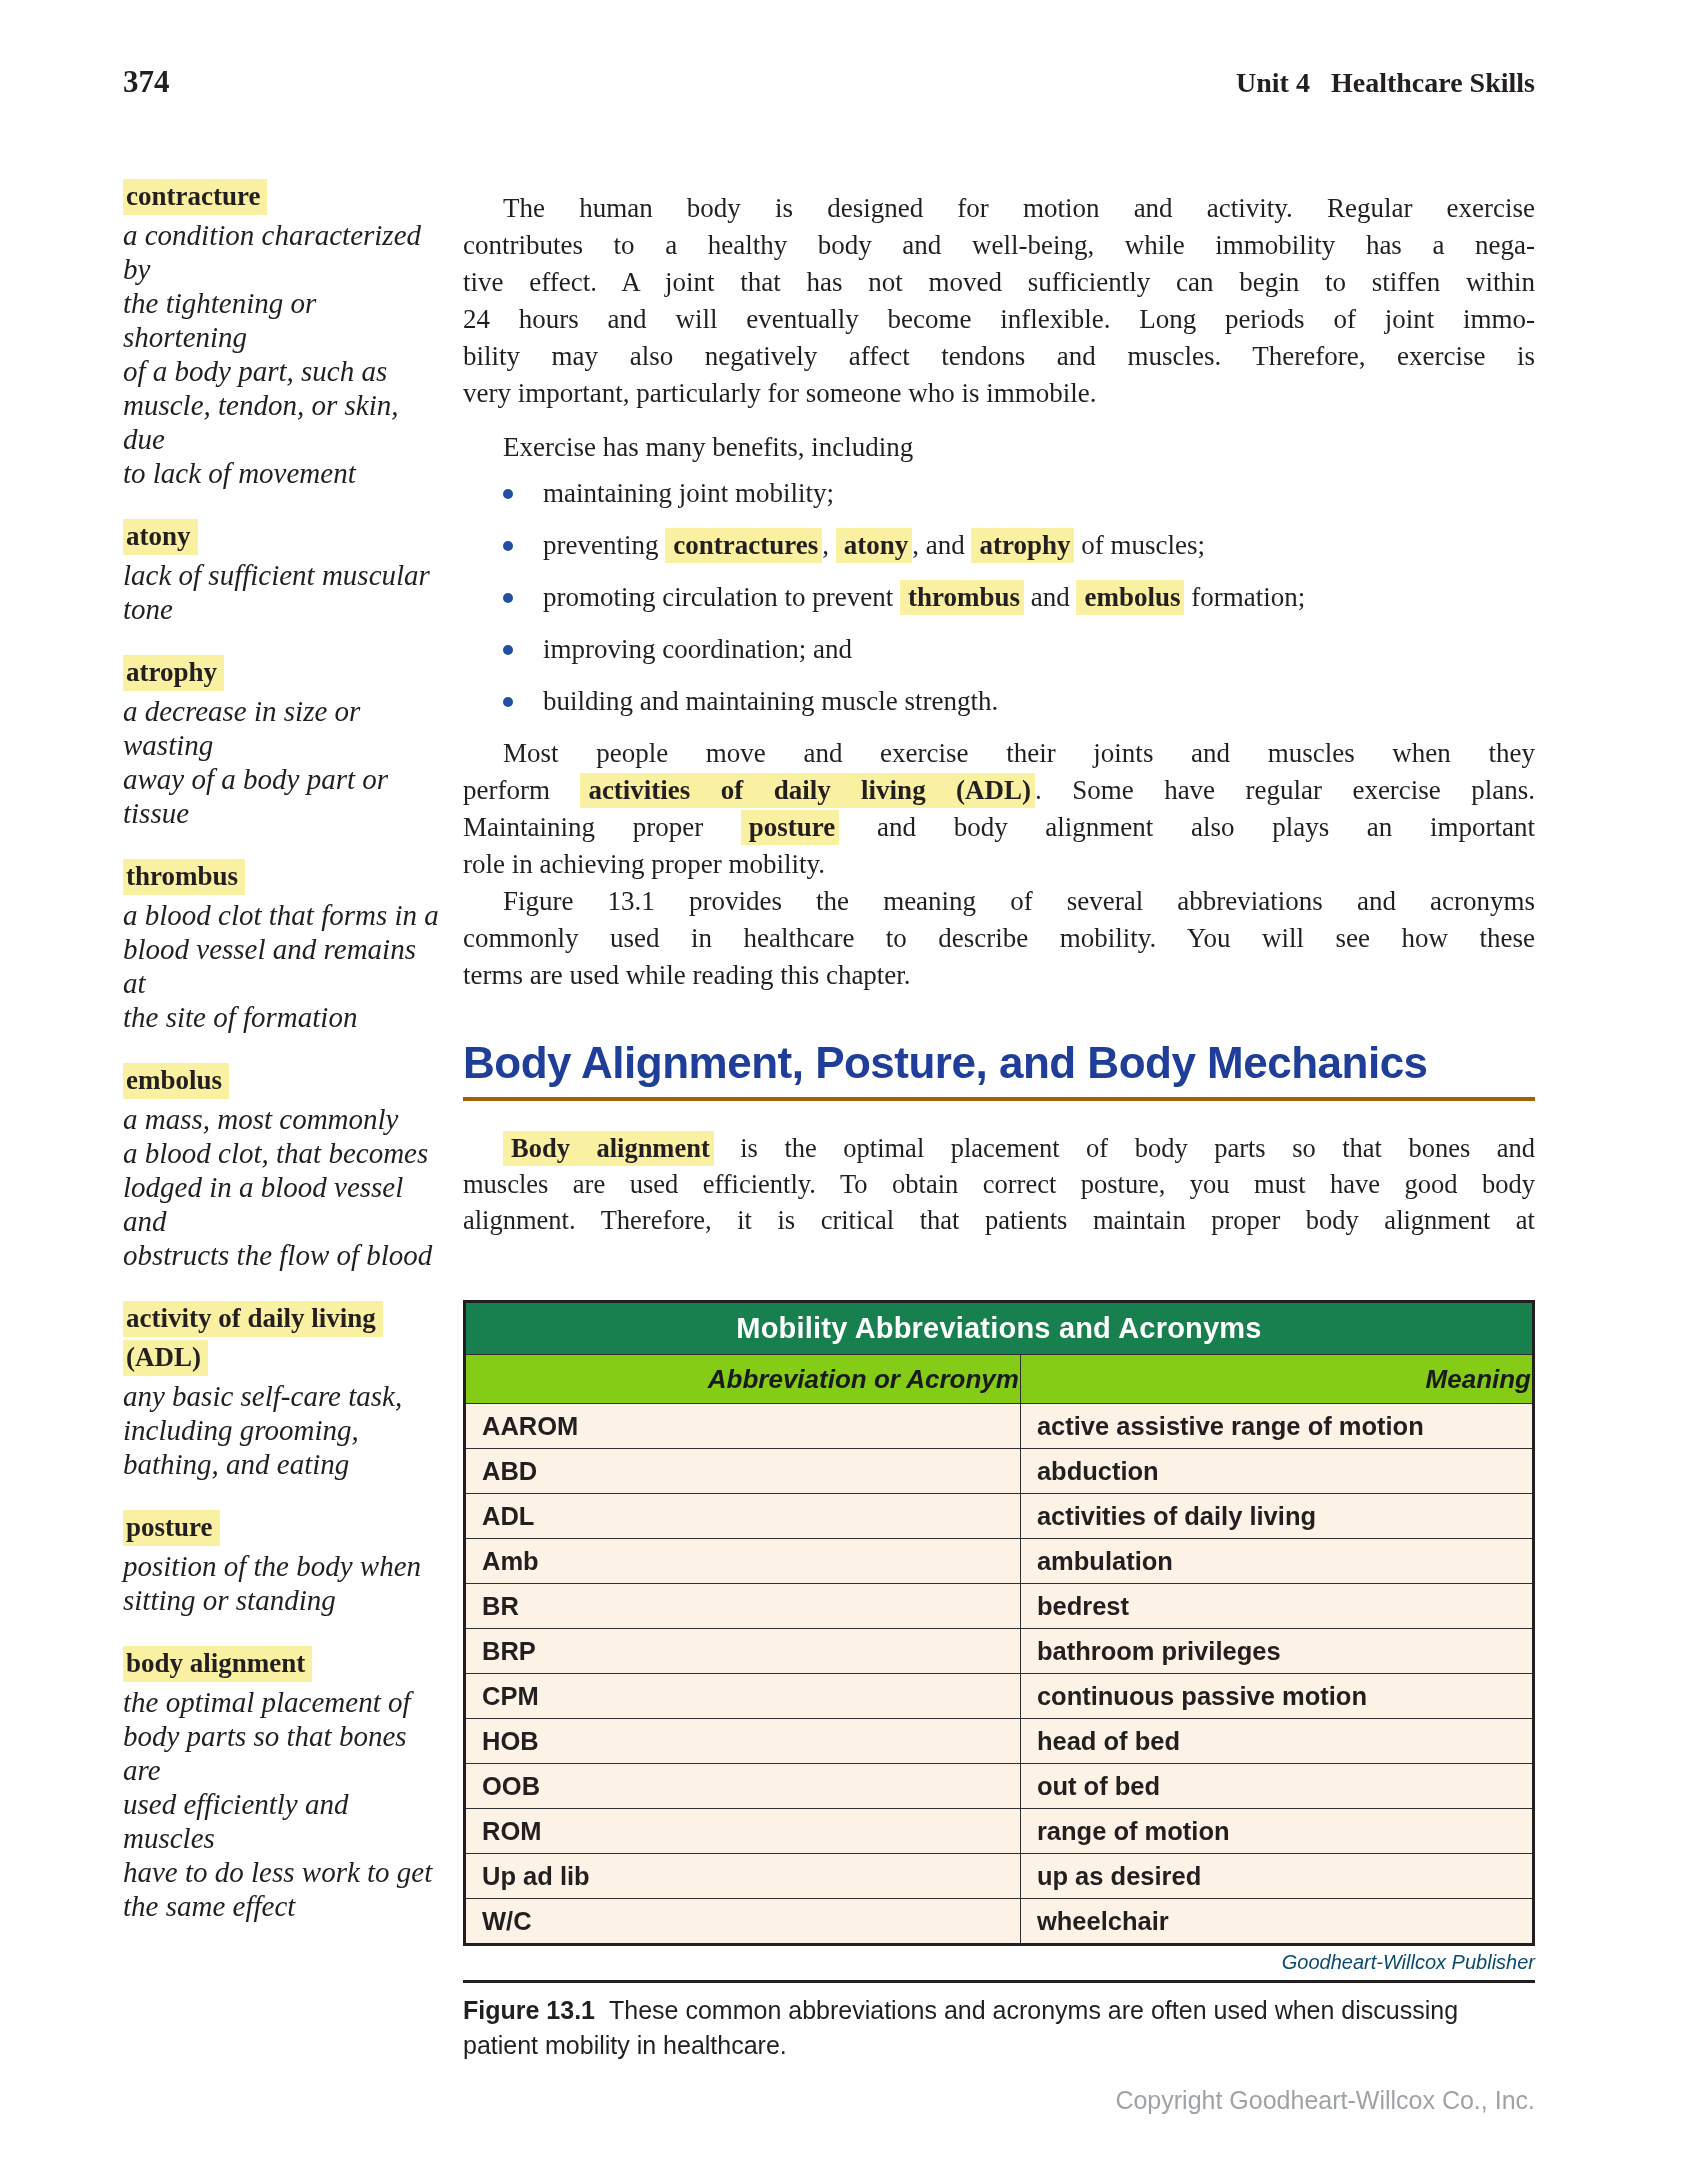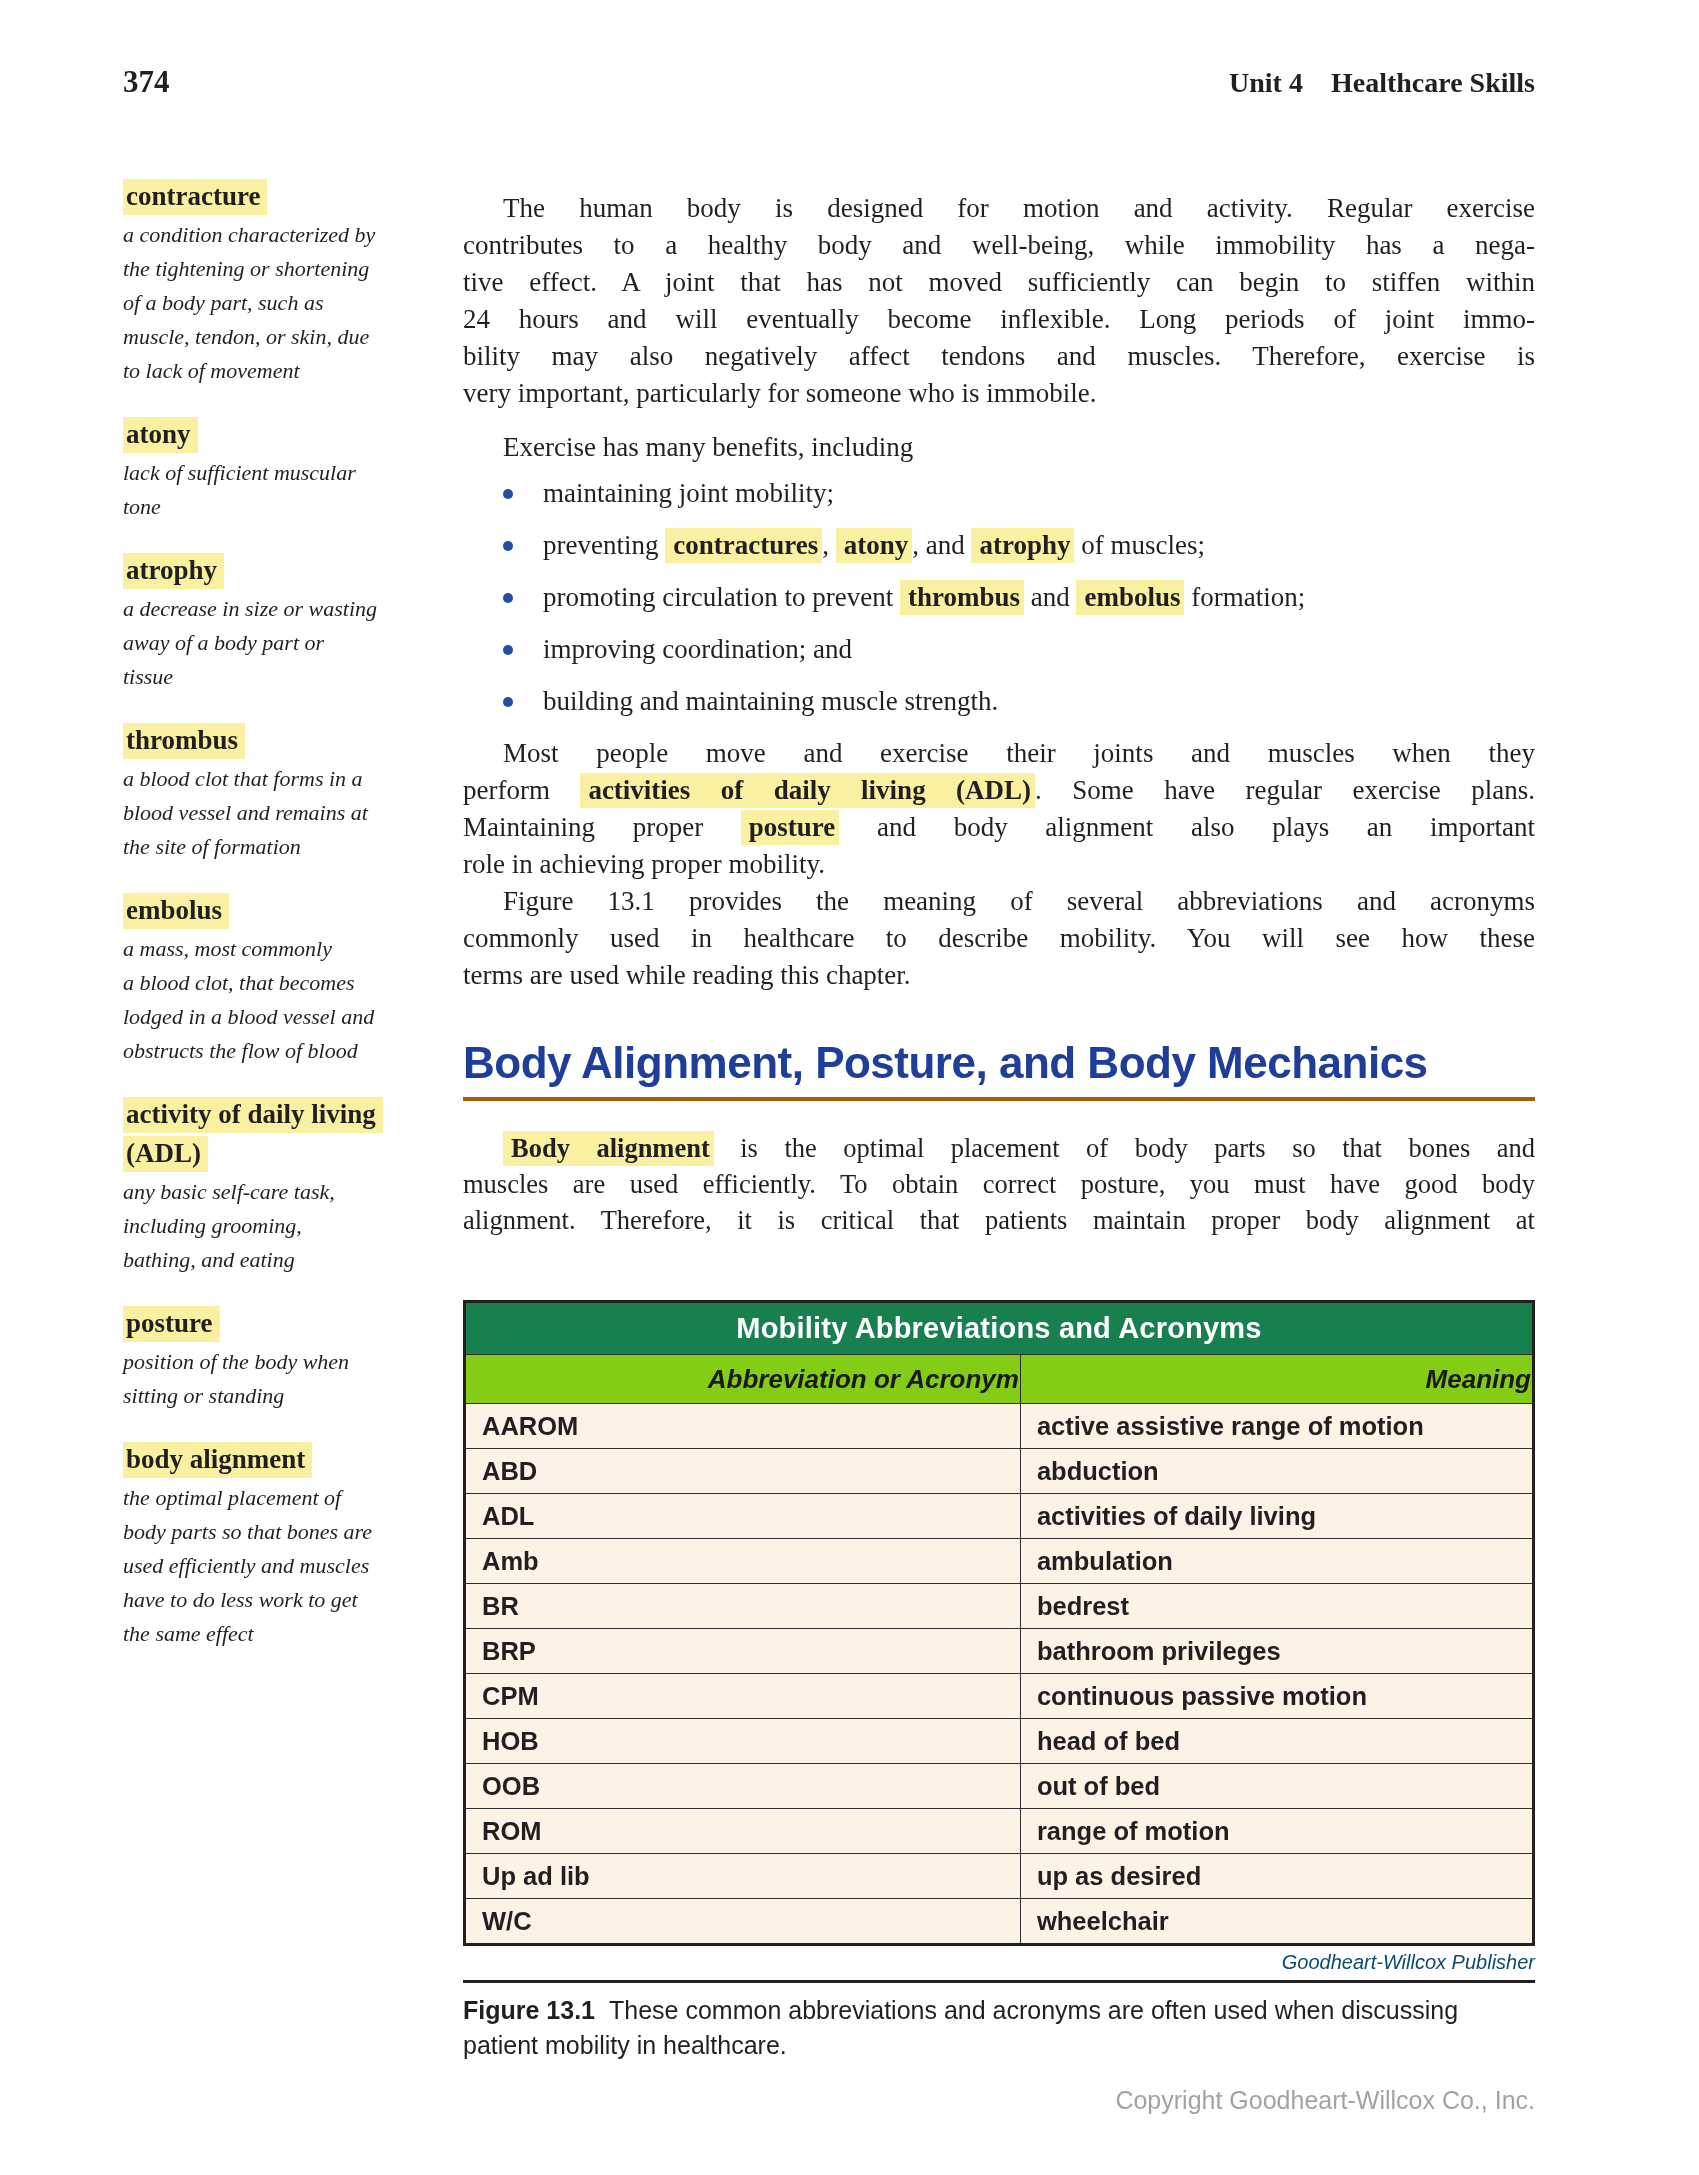--- a/index.html
+++ b/index.html
@@ -4,31 +4,31 @@
 <style>
   html,body{margin:0;padding:0;}
   body{
     width:1699px;height:2175px;background:#ffffff;position:relative;
     font-family:"Liberation Serif", serif;color:#231f20;
     -webkit-font-smoothing:antialiased;overflow:hidden;
   }
   .header{position:absolute;left:123px;right:164px;top:64px;display:flex;justify-content:space-between;align-items:baseline;}
   .page-num{font-weight:bold;font-size:31px;}
   .running-head{font-weight:bold;font-size:28px;}
-  .running-head .unit-title{margin-left:28px;}
+  .running-head .unit-title{margin-left:21px;}
 
   .columns{position:absolute;left:123px;top:158px;width:1412px;display:flex;}
   .sidebar{width:322px;padding-top:21px;flex:none;}
   .main{width:1072px;margin-left:18px;flex:none;margin-top:32px;}
 
   
   .glossary-entry{margin-bottom:29px;}
   .term-line{display:block;line-height:36px;}
   .term-chip{display:inline-block;background:#faf0a1;font-weight:bold;font-size:27px;line-height:31px;padding:2px 7px 3px 3px;}
-  .definition-line{font-style:italic;font-size:22px;line-height:34px;}
+  .definition-line{font-style:italic;font-size:29px;line-height:34px;}
 
   
   .line{font-size:27px;line-height:37px;}
   .jst{text-align:justify;text-align-last:justify;}
   .indent{text-indent:40px;}
   .hl{background:#faf0a1;padding:2px 4px 3px 3px;}
   .b{font-weight:bold;padding-left:8px;}
   .para{margin:0;}
   .intro{margin-top:17px;}
   .bullets{margin:9px 0 0 40px;}

